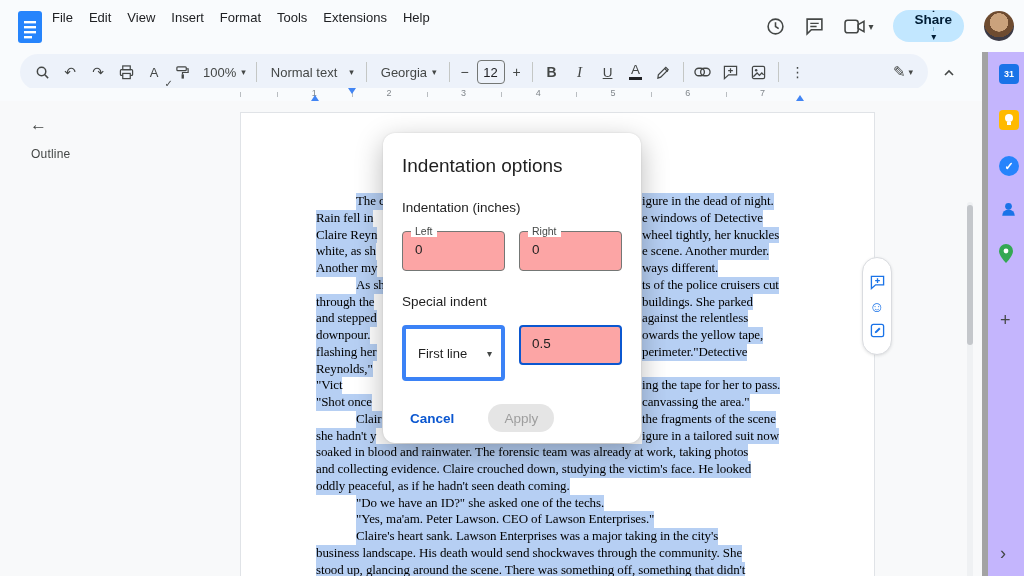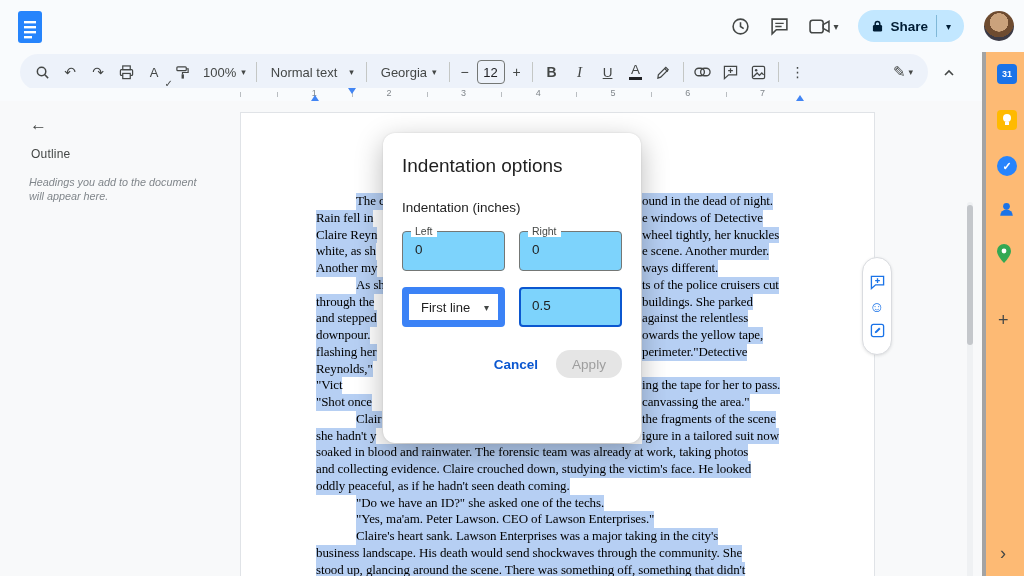--- a/index.html
+++ b/index.html
@@ -13,21 +13,21 @@
   .title-block { position:absolute; left:52px; top:6px; }
   .title-row { display:flex; align-items:center; gap:10px; height:22px; }
   .doc-title { font-size:15px; color:#1f1f1f; white-space:nowrap; }
   .t-icon { color:#444746; font-size:14px; display:flex; align-items:center; cursor:pointer; }
   .star-glyph { font-size:15px; line-height:1; }
   .menu-bar { display:flex; margin-top:2px; margin-left:-8px; }
   .menu-item { font-size:13px; padding:2px 8px; border-radius:8px; color:#202124; cursor:pointer; }
   .header-right { position:absolute; right:10px; top:8px; height:36px; display:flex; align-items:center; gap:20px; }
   .h-icon { display:flex; align-items:center; color:#444746; cursor:pointer; }
   .cam-caret { font-size:10px; color:#444746; margin-left:3px; }
-  .share-btn { display:flex; align-items:center; background:#c2e7ff; color:#001d35; height:32px; border-radius:16px; padding:0 4px 0 14px; cursor:pointer; }
+  .share-btn { display:flex; align-items:center; background:#c2e7ff; color:#001d35; height:32px; border-radius:16px; padding:0 4px 0 14px; cursor:pointer;flex-direction:column; }
   .share-label { font-size:13.5px; font-weight:600; margin:0 8px 0 7px; }
   .share-divider { width:1px; height:22px; background:#7fb8d8; }
   .share-caret { font-size:10px; padding:0 9px; }
   .avatar { width:30px; height:30px; border-radius:50%; background:radial-gradient(circle at 50% 38%, #caa27c 0 38%, #6e4b30 39% 62%, #3c3a45 63%); cursor:pointer; }
 
   
   .toolbar { position:absolute; left:20px; top:54px; width:908px; height:36px; background:#edf2fa; border-radius:18px; display:flex; align-items:center; padding:0 8px; }
   .tb { min-width:26px; height:26px; display:flex; align-items:center; justify-content:center; border-radius:4px; color:#444746; font-size:14px; cursor:pointer; margin:0 1px; position:relative; }
   .sep { width:1px; height:20px; background:#c4c7c5; margin:0 5px; }
   .tb-label { font-size:13px; color:#444746; padding:0 2px; }
@@ -69,63 +69,73 @@
   
   .quickbar { position:absolute; left:862px; top:156px; width:30px; height:98px; background:#fff; border:1px solid #dadce0; border-radius:15px; box-shadow:0 1px 3px rgba(60,64,67,.15); display:flex; flex-direction:column; align-items:center; justify-content:center; gap:9px; }
   .qb-icon { display:flex; align-items:center; justify-content:center; color:#1a73e8; cursor:pointer; }
   .smiley { font-size:15px; line-height:1; }
 
   
   .scroll-track { position:absolute; left:967px; top:101px; width:6px; height:475px; background:#eff1f3; border-radius:3px; }
   .scroll-thumb { position:absolute; left:967px; top:104px; width:6px; height:140px; background:#c4c7cb; border-radius:3px; cursor:pointer; }
 
   
-  .side-panel { position:absolute; left:982px; top:52px; width:42px; height:524px; background:#fdba74; border-left:4px solid #a3a3a3; }
+  .side-panel { position:absolute; left:982px; top:52px; width:42px; height:524px; background:#c4b5fd; border-left:6px solid #a3a3a3; }
   .sp-icon { position:absolute; left:11px; width:20px; height:20px; cursor:pointer; }
   .cal { background:#1a73e8; border-radius:4px; color:#fff; font-size:9px; font-weight:700; display:flex; align-items:center; justify-content:center; }
   .keep { background:#ffba00; border-radius:4px; position:relative; }
   .keep-bulb { position:absolute; left:6px; top:4px; width:8px; height:8px; border-radius:50%; background:#fff; }
   .keep-base { position:absolute; left:8px; top:12px; width:4px; height:3px; background:#fff; }
   .tasks { background:#2684fc; border-radius:50%; color:#fff; font-size:11px; font-weight:700; display:flex; align-items:center; justify-content:center; }
   .sp-plus { position:absolute; left:12px; font-size:18px; color:#444746; cursor:pointer; }
   .bottom-chevron { position:absolute; left:990px; top:540px; width:26px; height:26px; display:flex; align-items:center; justify-content:center; font-size:18px; color:#444746; cursor:pointer; }
 
   
   .dialog { position:absolute; left:383px; top:133px; width:258px; height:310px; background:#fff; border-radius:12px; box-shadow:0 8px 28px rgba(0,0,0,.28), 0 0 2px rgba(0,0,0,.12); padding:0 19px; z-index:10; }
   .dlg-title { margin-top:22px; font-size:19px; color:#1f1f1f; }
   .dlg-section { margin-top:23px; font-size:13.5px; font-weight:500; color:#1f1f1f; }
   .dlg-row { margin-top:16px; display:flex; gap:14px; }
-  .field { position:relative; width:103px; height:40px; border:1px solid #747775; border-radius:4px; background:#7dd3fc; cursor:text; }
+  .field { position:relative; width:103px; height:40px; border:1px solid #747775; border-radius:4px; background:#fca5a5; cursor:text; }
   .field.focused { border:2px solid #0b57d0; }
   .f-label { position:absolute; top:-7px; left:8px; font-size:10.5px; color:#444746; background:#fff; padding:0 4px; }
   .f-value { position:absolute; left:12px; top:10px; font-size:13.5px; color:#1f1f1f; }
-  .select { width:103px; height:40px; border:7px solid #3b82f6; border-radius:4px; display:flex; align-items:center; padding:0 9px 0 12px; cursor:pointer; }
+  .select { width:103px; height:56px; border:4px solid #3b82f6; border-radius:4px; display:flex; align-items:center; padding:0 9px 0 12px; cursor:pointer; }
   .select-value { font-size:13px; color:#1f1f1f; }
   .select .caret { margin-left:auto; font-size:10px; color:#444746; }
-  .dlg-actions { margin-top:23px; display:flex; justify-content:flex-end; align-items:center; gap:10px; }
+  .dlg-actions { margin-top:23px; display:flex; justify-content:flex-start; align-items:center; gap:26px; }
   button { border:none; background:none; font-family:inherit; cursor:pointer; }
   .btn-text { color:#0b57d0; font-size:13.5px; font-weight:600; padding:6px 8px; }
   .btn-pill { width:66px; height:28px; border-radius:14px; background:#e5e5e5; color:#9e9e9e; font-size:13.5px; font-weight:500; }
 </style>
 </head>
 <body>
 
 <div id="app">
 
   <div class="header">
     <div class="logo">
       <svg width="26" height="34" viewBox="0 0 26 34">
         <rect x="1" y="1" width="24" height="32" rx="3" fill="#2684fc"></rect>
         <rect x="7" y="11" width="12" height="2.4" fill="#fff"></rect>
         <rect x="7" y="16" width="12" height="2.4" fill="#fff"></rect>
         <rect x="7" y="21" width="12" height="2.4" fill="#fff"></rect>
         <rect x="7" y="26" width="8" height="2.4" fill="#fff"></rect>
       </svg>
     </div>
     <div class="title-block">
+      <div class="menu-bar">
+          <span class="menu-item">File</span>
+          <span class="menu-item">Edit</span>
+          <span class="menu-item">View</span>
+          <span class="menu-item">Insert</span>
+          <span class="menu-item">Format</span>
+          <span class="menu-item">Tools</span>
+          <span class="menu-item">Extensions</span>
+          <span class="menu-item">Help</span>
+        </div>
     </div>
     <div class="header-right">
       <span class="h-icon">
         <svg width="19" height="19" viewBox="0 0 18 18">
             <circle cx="9" cy="9" r="7" fill="none" stroke="#444746" stroke-width="1.5"></circle>
             <path d="M9 5v4l3 2" fill="none" stroke="#444746" stroke-width="1.5"></path>
           </svg>
       </span>
       <span class="h-icon">
         <svg width="19" height="19" viewBox="0 0 18 18">
@@ -261,25 +271,24 @@
         <span class="ruler-num" style="left: 757.9px;">7</span>
       </div>
     <span class="tri tri-up" style="left:311px; top:7px;"></span>
     <span class="tri tri-down" style="left:348px; top:0;"></span>
     <span class="tri tri-up" style="left:796px; top:7px;"></span>
   </div>
 
   <div class="canvas">
     <span class="outline-back">←</span>
     <div class="outline-title">Outline</div>
-    <div class="outline-empty">Headings you add to the document will appear here.</div>
 
     <div class="page">
       <div class="doc-text">
-          <div class="line" style="top: 0px;"><span class="hl left ind">The c</span><span class="hl right">ound in the dead of night.</span></div>
+          <div class="line" style="top: 0px;"><span class="hl left ind">The c</span><span class="hl right">igure in the dead of night.</span></div>
           <div class="line" style="top: 16.75px;"><span class="hl left">Rain fell in</span><span class="hl right">e windows of Detective</span></div>
           <div class="line" style="top: 33.5px;"><span class="hl left">Claire Reyn</span><span class="hl right">wheel tightly, her knuckles</span></div>
           <div class="line" style="top: 50.25px;"><span class="hl left">white, as sh</span><span class="hl right">e scene. Another murder.</span></div>
           <div class="line" style="top: 67px;"><span class="hl left">Another my</span><span class="hl right">ways different.</span></div>
           <div class="line" style="top: 83.75px;"><span class="hl left ind">As sh</span><span class="hl right">ts of the police cruisers cut</span></div>
           <div class="line" style="top: 100.5px;"><span class="hl left">through the</span><span class="hl right">buildings. She parked</span></div>
           <div class="line" style="top: 117.25px;"><span class="hl left">and stepped</span><span class="hl right">against the relentless</span></div>
           <div class="line" style="top: 134px;"><span class="hl left">downpour.</span><span class="hl right">owards the yellow tape,</span></div>
           <div class="line" style="top: 150.75px;"><span class="hl left">flashing her</span><span class="hl right">perimeter."Detective</span></div>
           <div class="line" style="top: 167.5px;"><span class="hl left">Reynolds,"</span></div>
@@ -347,20 +356,21 @@
     <div class="dlg-row">
       <div class="field">
         <span class="f-label">Left</span>
         <span class="f-value">0</span>
       </div>
       <div class="field">
         <span class="f-label">Right</span>
         <span class="f-value">0</span>
       </div>
     </div>
+    <div class="dlg-section">Special indent</div>
     <div class="dlg-row">
       <div class="select">
         <span class="select-value">First line</span>
         <span class="caret">▾</span>
       </div>
       <div class="field focused">
         <span class="f-value" style="left:11px;top:9px;">0.5</span>
       </div>
     </div>
     <div class="dlg-actions">

